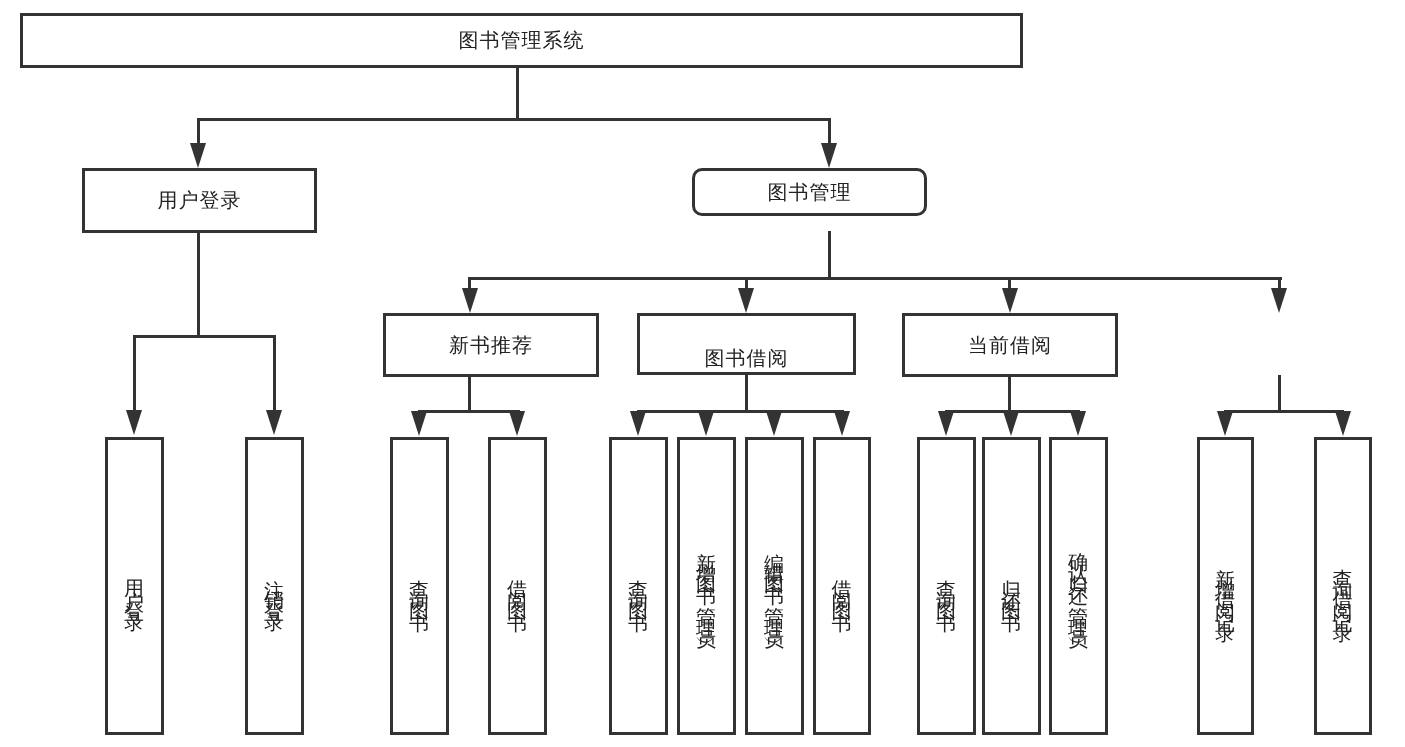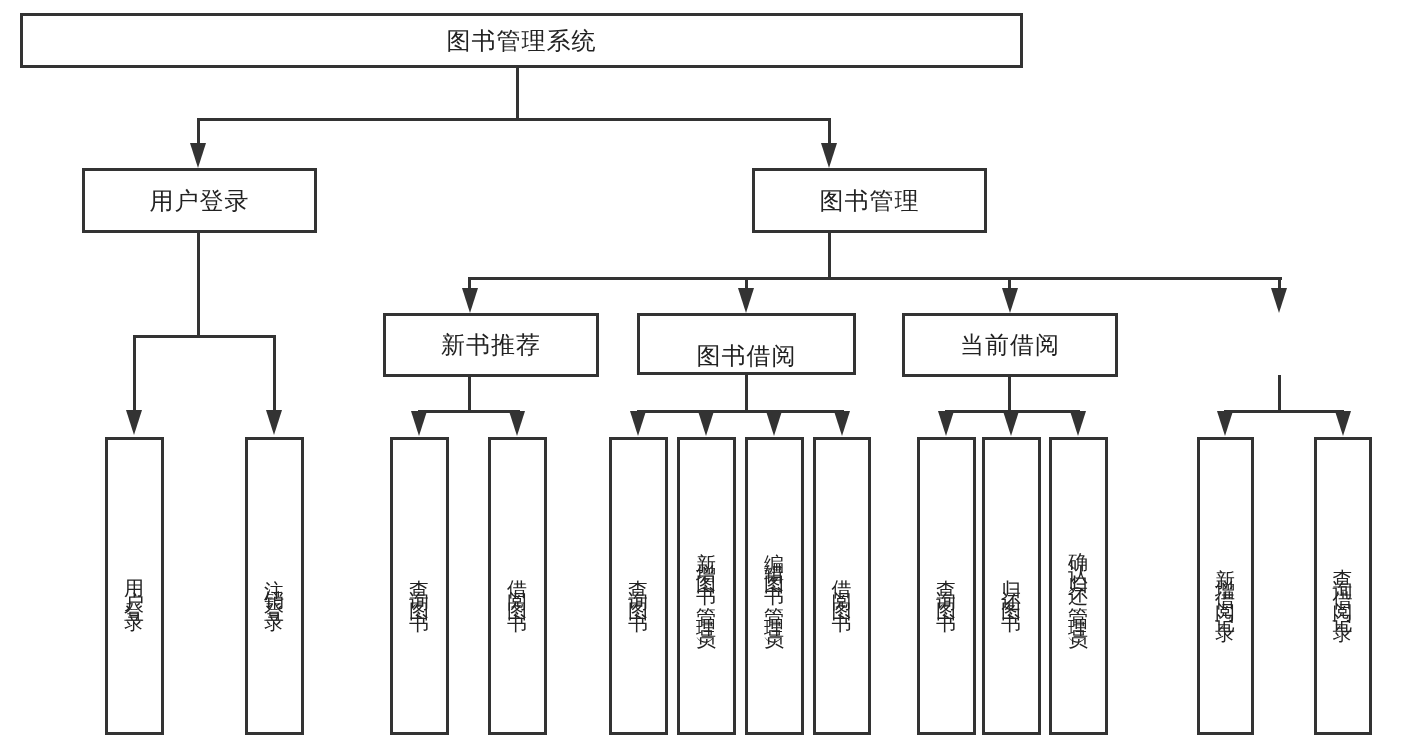--- a/index.html
+++ b/index.html
@@ -19,21 +19,21 @@
   .box{
     position:absolute;
     border:3px solid var(--line);
     background:#fff;
     display:flex;
     align-items:center;
     justify-content:center;
     color:var(--text);
     box-sizing:border-box;
   }
-  .hbox{font-size:24px;letter-spacing:1px;}
+  .hbox{font-size:20px;letter-spacing:1px;}
   .vbox .vtext{
     writing-mode:vertical-rl;
     text-orientation:mixed;
     letter-spacing:0.55em;
     font-size:20px;
     line-height:1;
     white-space:nowrap;
   }
   .l{position:absolute;background:var(--line);}
   .arrow{
@@ -66,21 +66,21 @@
   <div class="l" style="left:516px;top:66px;width:3px;height:54px;"></div>
   <div class="l" style="left:197px;top:118px;width:634px;height:3px;"></div>
   <div class="l" style="left:197px;top:118px;width:3px;height:28px;"></div>
   <div class="arrow" style="left:190px;top:143px;"></div>
   <div class="l" style="left:828px;top:118px;width:3px;height:28px;"></div>
   <div class="arrow" style="left:821px;top:143px;"></div>
 
   <div class="box hbox" style="left:82px;top:168px;width:235px;height:65px;">
     <span>用户登录</span>
   </div>
-  <div class="box hbox" style="left:752px;top:168px;width:235px;height:65px;">
+  <div class="box hbox" style="left:692px;top:168px;width:235px;height:48px;border-radius:10px;">
     <span>图书管理</span>
   </div>
 
   <div class="l" style="left:197px;top:231px;width:3px;height:106px;"></div>
   <div class="l" style="left:133px;top:335px;width:143px;height:3px;"></div>
   <div class="l" style="left:133px;top:335px;width:3px;height:77px;"></div>
   <div class="arrow" style="left:126px;top:410px;"></div>
   <div class="l" style="left:273px;top:335px;width:3px;height:77px;"></div>
   <div class="arrow" style="left:266px;top:410px;"></div>
 

